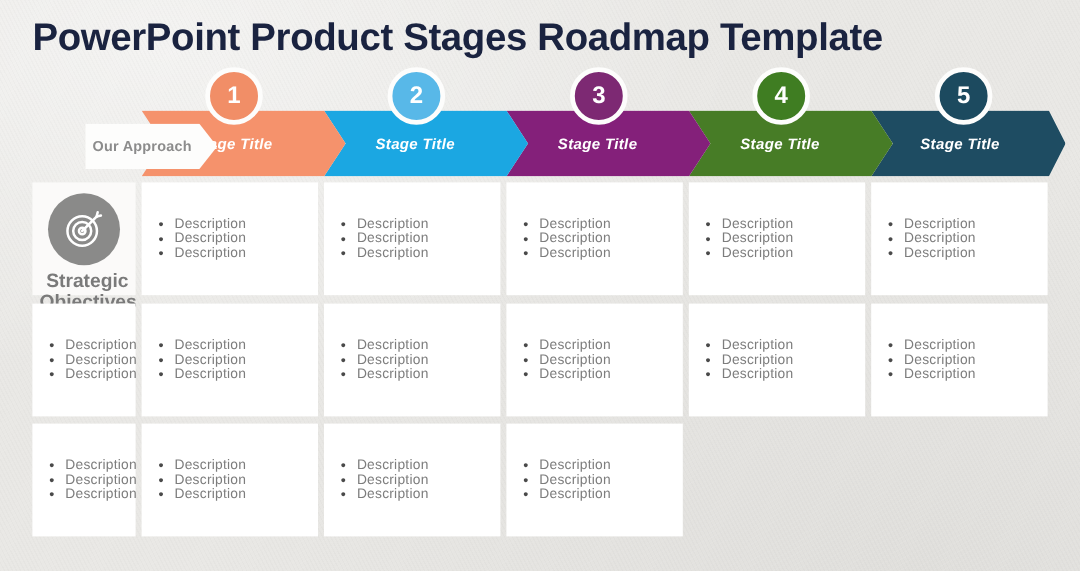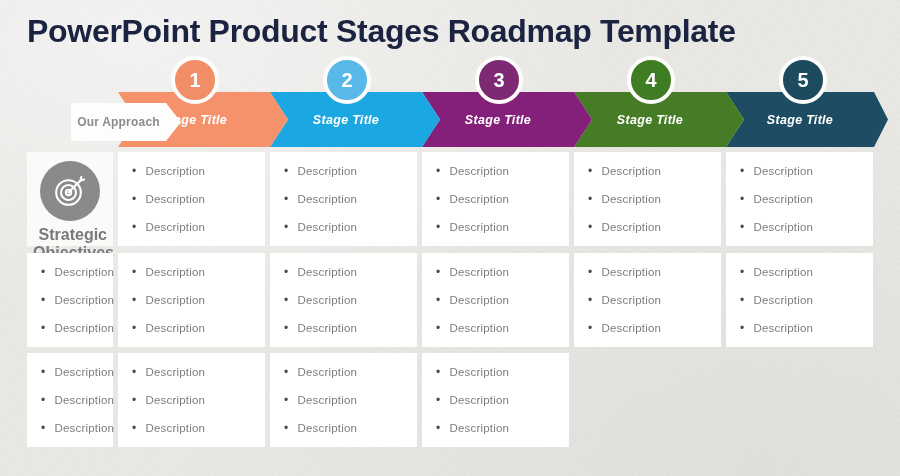--- a/index.html
+++ b/index.html
@@ -65,21 +65,21 @@
     display:flex;align-items:center;justify-content:center;
   }
   .iconcirc svg{width:36px;height:36px;}
   .rowlbl{
     margin-top:5px;width:74px;text-align:right;
     font-size:16px;font-weight:700;color:#7A7A7A;line-height:1.15;
   }
   .cell{
     background:#FFFFFF;box-sizing:border-box;
     display:flex;flex-direction:column;justify-content:center;
-    gap:16px;padding:6px 8px 6px 14px;
+    padding:6px 8px 6px 14px;
   }
   .ditem{display:flex;align-items:center;font-size:11.5px;color:#7D7D7D;letter-spacing:.2px;}
   .ditem::before{content:"\2022";color:#4A4A4A;font-size:12px;margin-right:9px;line-height:1;}
 </style>
 </head>
 <body>
 
 <div class="slide">
 
   <h1 class="title">PowerPoint Product Stages Roadmap Template</h1>

